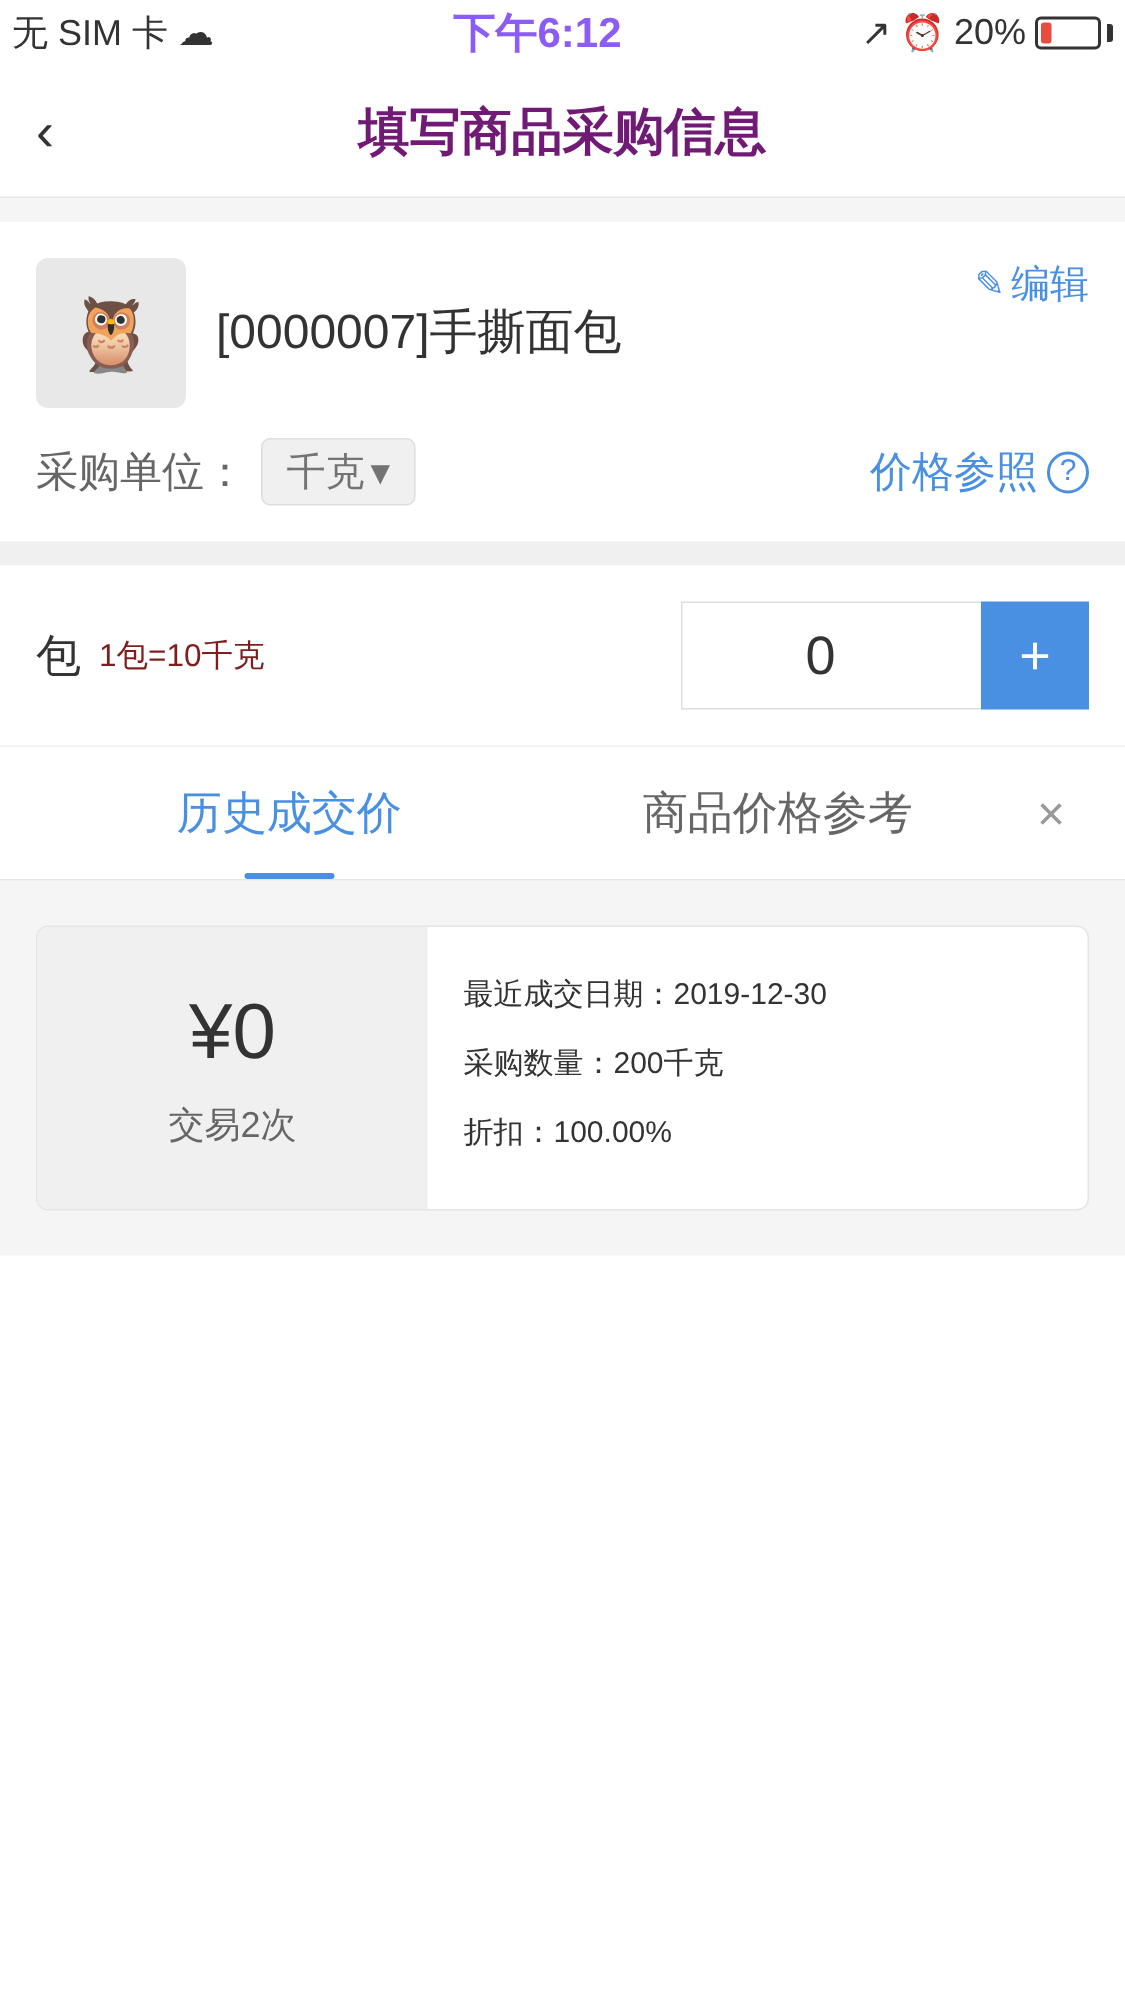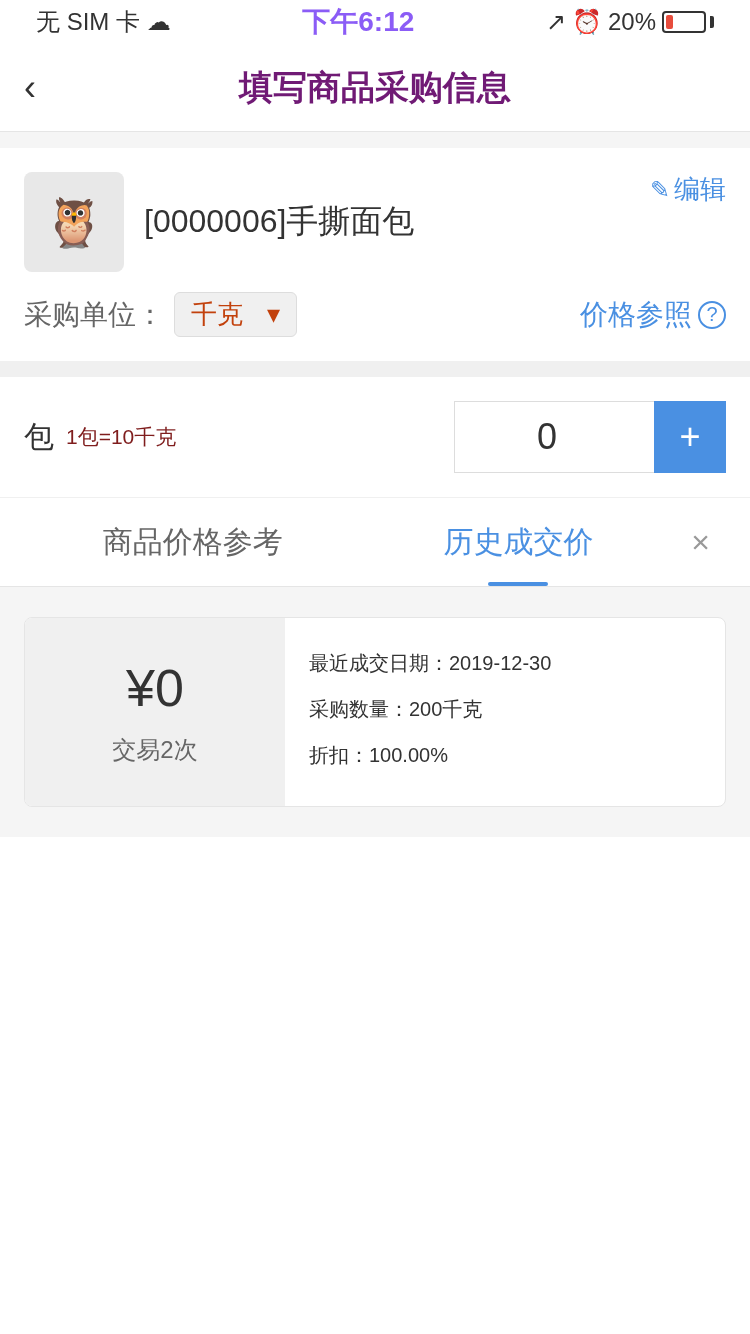--- a/index.html
+++ b/index.html
@@ -14,21 +14,21 @@
     }
 
     
     .status-bar {
       width: 750px;
       height: 44px;
       background: #fff;
       display: flex;
       align-items: center;
       justify-content: space-between;
-      padding: 0 36px;
+      padding: 0 8px;
       font-size: 26px;
       font-weight: 500;
     }
     .status-left {
       display: flex;
       align-items: center;
       gap: 8px;
       font-size: 24px;
       color: #333;
     }
@@ -159,24 +159,24 @@
       display: flex;
       align-items: center;
       gap: 10px;
     }
     .unit-select {
       background: #f0f0f0;
       border: 1px solid #ddd;
       border-radius: 6px;
       padding: 4px 16px;
       font-size: 26px;
-      color: #c2410c;
-      display: flex;
-      align-items: center;
-      gap: 24px;
+      color: #737373;
+      display: flex;
+      align-items: center;
+      gap: 4px;
       cursor: pointer;
     }
     .price-ref {
       color: #4a90e2;
       font-size: 28px;
       display: flex;
       align-items: center;
       gap: 6px;
       cursor: pointer;
       margin-left: 15px;
@@ -372,21 +372,21 @@
   <div class="nav-back">‹</div>
   <div class="nav-title">填写商品采购信息</div>
 </div>
 
 <div class="product-card">
   <div class="product-header">
     <div class="product-info">
       <div class="product-image">
         <span class="owl-icon">🦉</span>
       </div>
-      <div class="product-name">[0000006]手撕面包</div>
+      <div class="product-name">[0000007]手撕面包</div>
     </div>
     <div class="edit-btn">
       <span class="edit-icon">✎</span>
       <span>编辑</span>
     </div>
   </div>
   <div class="product-unit-row">
     <div class="unit-label">
       <span>采购单位：</span>
       <div class="unit-select">
@@ -411,25 +411,25 @@
     <span class="quantity-sub-info">1包=10千克</span>
   </div>
   <div class="quantity-control">
     <input class="quantity-input" type="number" value="0" style="">
     <button class="quantity-plus-btn">+</button>
   </div>
 </div>
 
 <div class="tabs-section">
   <div class="tabs-header">
+    <div class="tab-item active">
+      <span>历史成交价</span>
+    </div>
     <div class="tab-item">
       <span>商品价格参考</span>
-    </div>
-    <div class="tab-item active">
-      <span>历史成交价</span>
     </div>
     <div class="tab-close">×</div>
   </div>
 
   <div class="tab-content">
     <div class="price-card">
       <div class="price-card-left">
         <div class="price-amount">
           <span>¥</span><span>0</span>
         </div>

